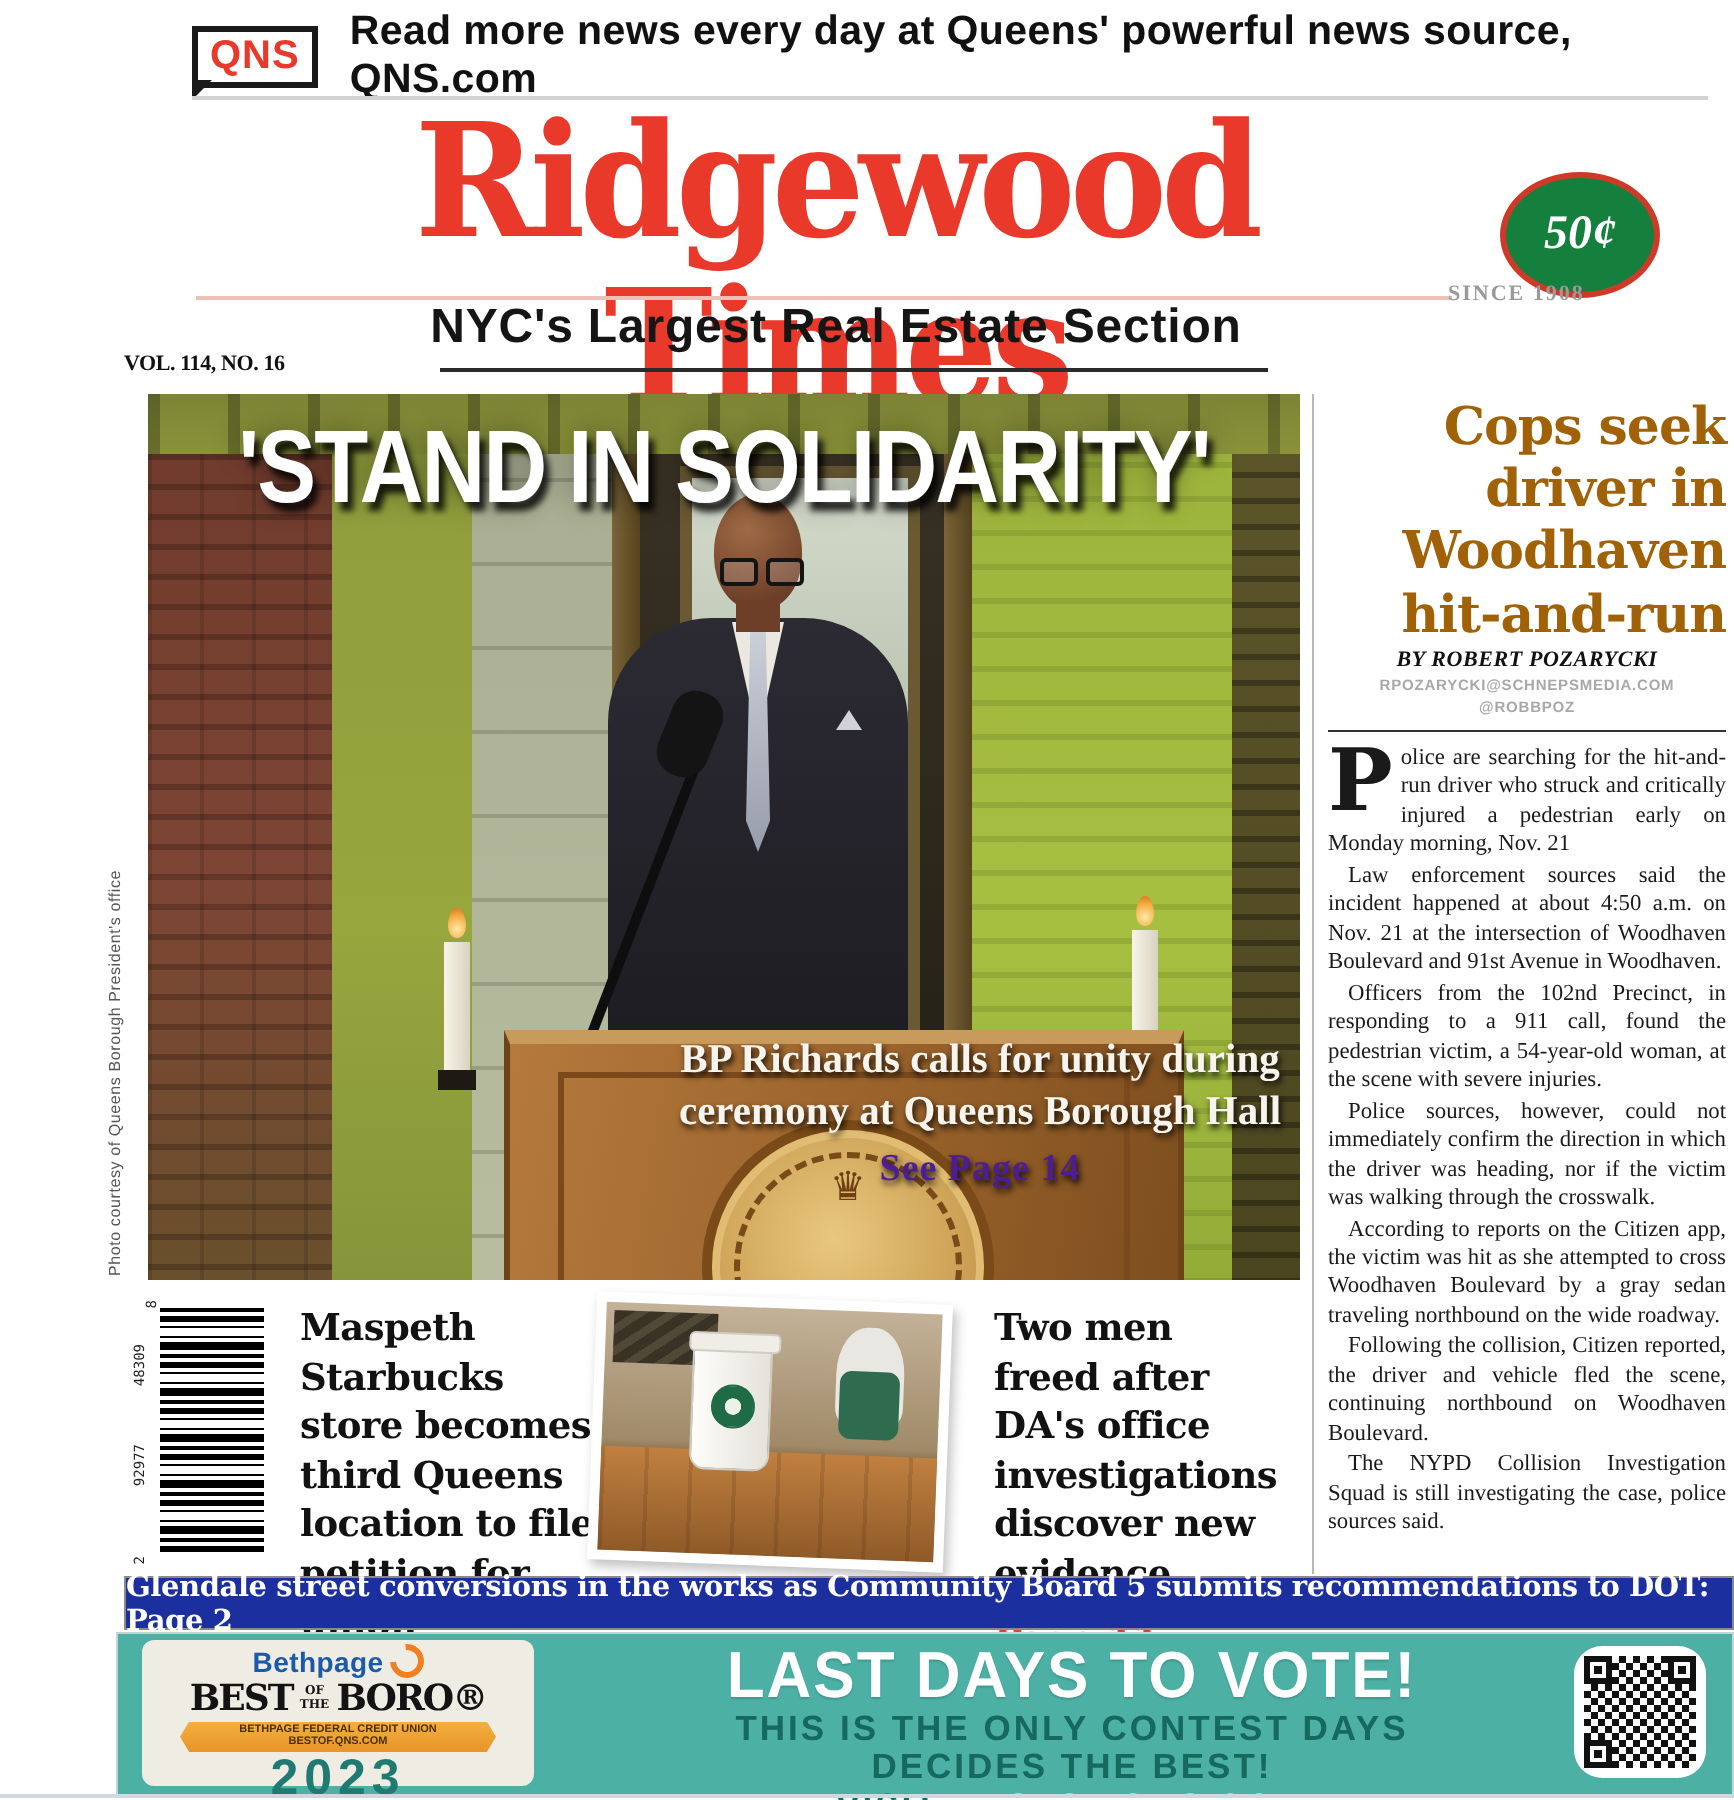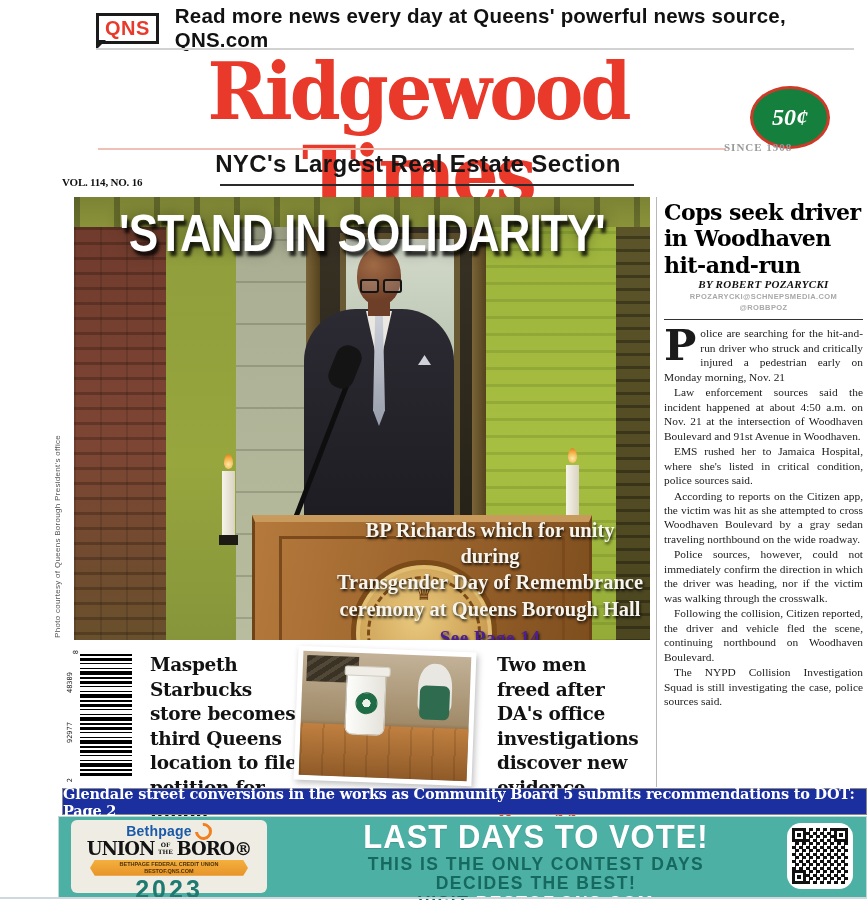--- a/index.html
+++ b/index.html
@@ -58,21 +58,21 @@
   .seal-crown{position:absolute;left:0;right:0;top:16px;text-align:center;font-size:20px;color:#6e3f12;}
   .photo-headline{position:absolute;left:0;right:0;top:6px;text-align:center;font-weight:bold;font-size:46px;letter-spacing:-1px;color:#fff;transform:scaleX(.96) scaleY(1.12);transform-origin:top center;text-shadow:3px 4px 3px rgba(0,0,0,.8),0 0 14px rgba(0,0,0,.45);white-space:nowrap;}
   .photo-caption{position:absolute;left:262px;top:320px;width:308px;text-align:center;font-family:"Liberation Serif",serif;font-weight:bold;font-size:20.5px;line-height:1.28;color:#f6f4ec;text-shadow:1px 2px 3px rgba(0,0,0,.9);}
   .see-page{margin-top:4px;color:#4c1d95;font-size:19px;letter-spacing:.5px;text-shadow:1px 2px 3px rgba(0,0,0,.9);}
 
   
   .v-divider{left:656px;top:197px;width:1px;height:590px;background:#b8b8b8;}
 
   
   .article{left:664px;top:199px;width:199px;}
-  .art-headline{font-family:"DejaVu Serif",serif;font-weight:bold;font-size:22px;line-height:1.2;text-align:left;letter-spacing:-.5px;color:#000000;}
+  .art-headline{font-family:"DejaVu Serif",serif;font-weight:bold;font-size:26px;line-height:1.2;text-align:right;letter-spacing:-.5px;color:#a16207;}
   .byline{text-align:center;font-family:"Liberation Serif",serif;font-weight:bold;font-style:italic;font-size:11px;letter-spacing:.3px;}
   .byline-email,.byline-handle{text-align:center;font-size:7.5px;color:#a8a8a8;font-weight:bold;letter-spacing:.4px;margin-top:2px;}
   .art-rule{margin:7px 0 6px;border-top:1.5px solid #333;}
   .art-body{font-family:"Liberation Serif",serif;font-size:11.4px;line-height:1.27;text-align:justify;color:#1a1a1a;}
   .art-body p{margin:0 0 1px;text-indent:10px;}
   .art-body p.lead{text-indent:0;}
   .dropcap{float:left;font-family:"DejaVu Serif",serif;font-weight:bold;font-size:43px;line-height:.82;padding:2px 4px 0 0;}
 
   
   .barcode{left:64px;top:650px;width:70px;height:132px;background:#fff;display:flex;}
@@ -180,41 +180,40 @@
     <div class="podium-panel"></div>
     <div class="seal">
       <div class="seal-ring"></div>
       <div class="seal-crown">♛</div>
     </div>
   </div>
 
   <div class="photo-headline">'STAND IN SOLIDARITY'</div>
 
   <div class="photo-caption">
-    <div>BP Richards which for unity during</div>
-    <div>Transgender Day of Remembrance</div>
+    <div>BP Richards calls for unity during</div>
     <div>ceremony at Queens Borough Hall</div>
     <div class="see-page">See Page 14</div>
   </div>
 </div>
 
 <div class="abs v-divider"></div>
 
 <div class="abs article">
   <div class="art-headline">Cops seek driver in Woodhaven hit-and-run</div>
   <div class="byline">BY ROBERT POZARYCKI</div>
   <div class="byline-email">RPOZARYCKI@SCHNEPSMEDIA.COM</div>
   <div class="byline-handle">@ROBBPOZ</div>
   <div class="art-rule"></div>
   <div class="art-body">
     <p class="lead"><span class="dropcap">P</span><span>olice are searching for the hit-and-run driver who struck and critically injured a pedestrian early on Monday morning, Nov. 21</span></p>
     <p>Law enforcement sources said the incident happened at about 4:50 a.m. on Nov. 21 at the intersection of Woodhaven Boulevard and 91st Avenue in Woodhaven.</p>
-    <p>EMS rushed her to Jamaica Hospital, where she's listed in critical condition, police sources said.</p>
+    <p>Officers from the 102nd Precinct, in responding to a 911 call, found the pedestrian victim, a 54-year-old woman, at the scene with severe injuries.</p>
+    <p>Police sources, however, could not immediately confirm the direction in which the driver was heading, nor if the victim was walking through the crosswalk.</p>
     <p>According to reports on the Citizen app, the victim was hit as she attempted to cross Woodhaven Boulevard by a gray sedan traveling northbound on the wide roadway.</p>
-    <p>Police sources, however, could not immediately confirm the direction in which the driver was heading, nor if the victim was walking through the crosswalk.</p>
     <p>Following the collision, Citizen reported, the driver and vehicle fled the scene, continuing northbound on Woodhaven Boulevard.</p>
     <p>The NYPD Collision Investigation Squad is still investigating the case, police sources said.</p>
   </div>
 </div>
 
 <div class="abs barcode">
   <div class="barcode-digits">
     <span class="bd-top">8</span>
     <span class="bd-u">48309</span>
     <span class="bd-l">92977</span>
@@ -250,21 +249,21 @@
   <span>Glendale street conversions in the works as Community Board 5 submits recommendations to DOT: Page 2</span>
 </div>
 
 <div class="abs ad-banner">
   <div class="ad-logo">
     <div class="ad-brand">
       <span>Bethpage</span>
       <span class="swoosh"></span>
     </div>
     <div class="ad-best">
-      <span>UNION</span>
+      <span>BEST</span>
       <span class="ofthe">OF THE</span>
       <span>BORO®</span>
     </div>
     <div class="ad-ribbon">
       <div>BETHPAGE FEDERAL CREDIT UNION</div>
       <div>BESTOF.QNS.COM</div>
     </div>
     <div class="ad-year">2023</div>
   </div>
   <div class="ad-center">

